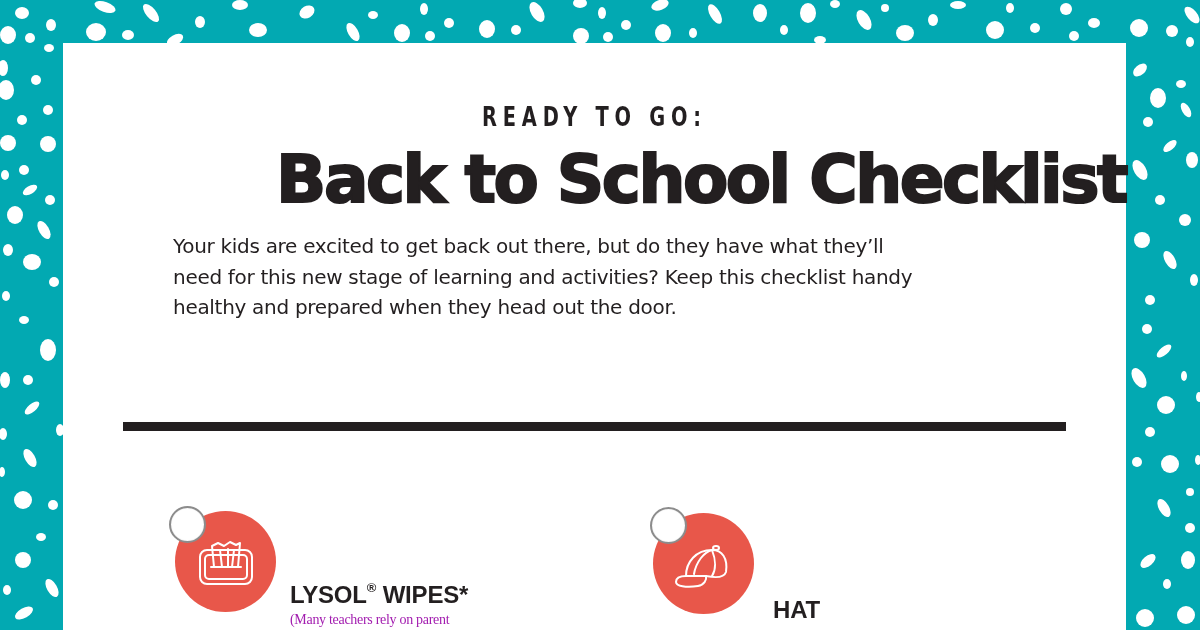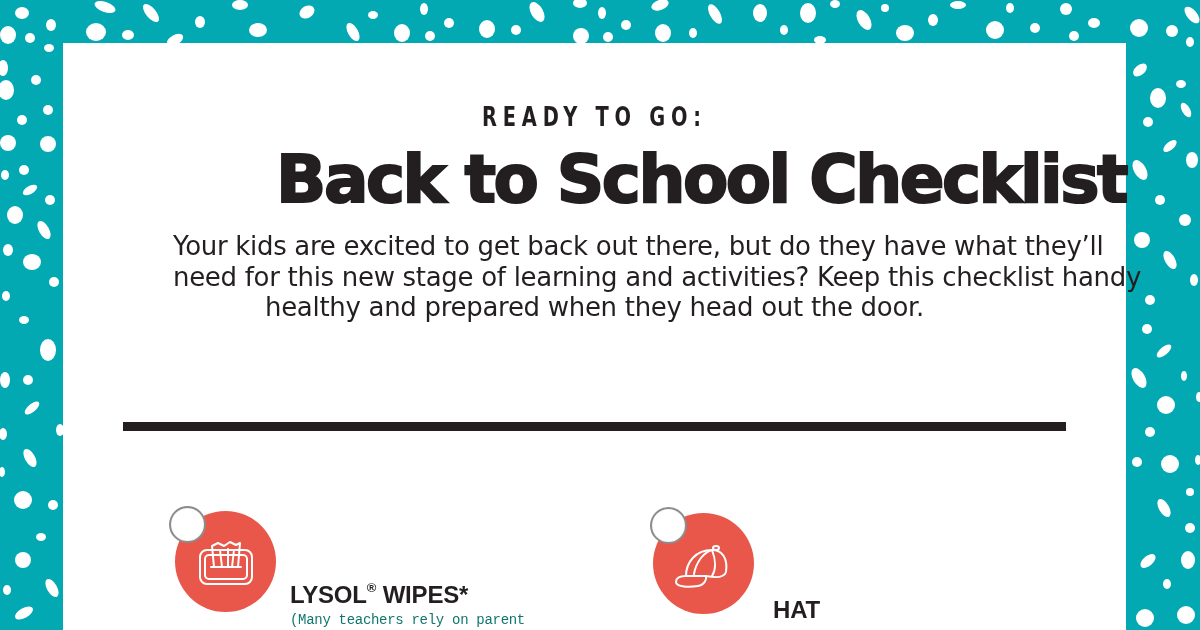--- a/index.html
+++ b/index.html
@@ -38,23 +38,22 @@
       font-weight: 700;
       font-size: 66px;
       letter-spacing: -2.5px;
       color: #231f20;
       -webkit-text-stroke: 2px #231f20;
       line-height: 80px;
     }
     .intro {
       position: absolute;
       left: 110px; right: 110px; top: 188px;
-      text-align: center;
       font-family: "DejaVu Sans", sans-serif;
-      font-size: 26px;
+      font-size: 20px;
       line-height: 30.5px;
       color: #231f20;
       letter-spacing: -0.3px;
     }
     .intro span { display: block; white-space: nowrap; }
     .divider {
       position: absolute;
       left: 60px; top: 379px;
       width: 943px; height: 9px;
       background: #231f20;
@@ -88,24 +87,24 @@
       white-space: nowrap;
       letter-spacing: -0.2px;
     }
     .item-title sup {
       font-size: 13px;
       vertical-align: top;
       position: relative; top: -1px;
     }
     .item-sub {
       position: absolute;
-      font-family: Liberation Mono, monospace;
+      font-family: Liberation Serif, serif;
       font-size: 14px;
       line-height: 20px;
-      color: #0f766e;
+      color: #a21caf;
       white-space: nowrap;
       letter-spacing: -0.3px;
     }
   </style>
 </head>
 <body>
 
 <svg class="confetti" viewBox="0 0 1200 630" xmlns="http://www.w3.org/2000/svg">
   <g fill="#ffffff">
 

